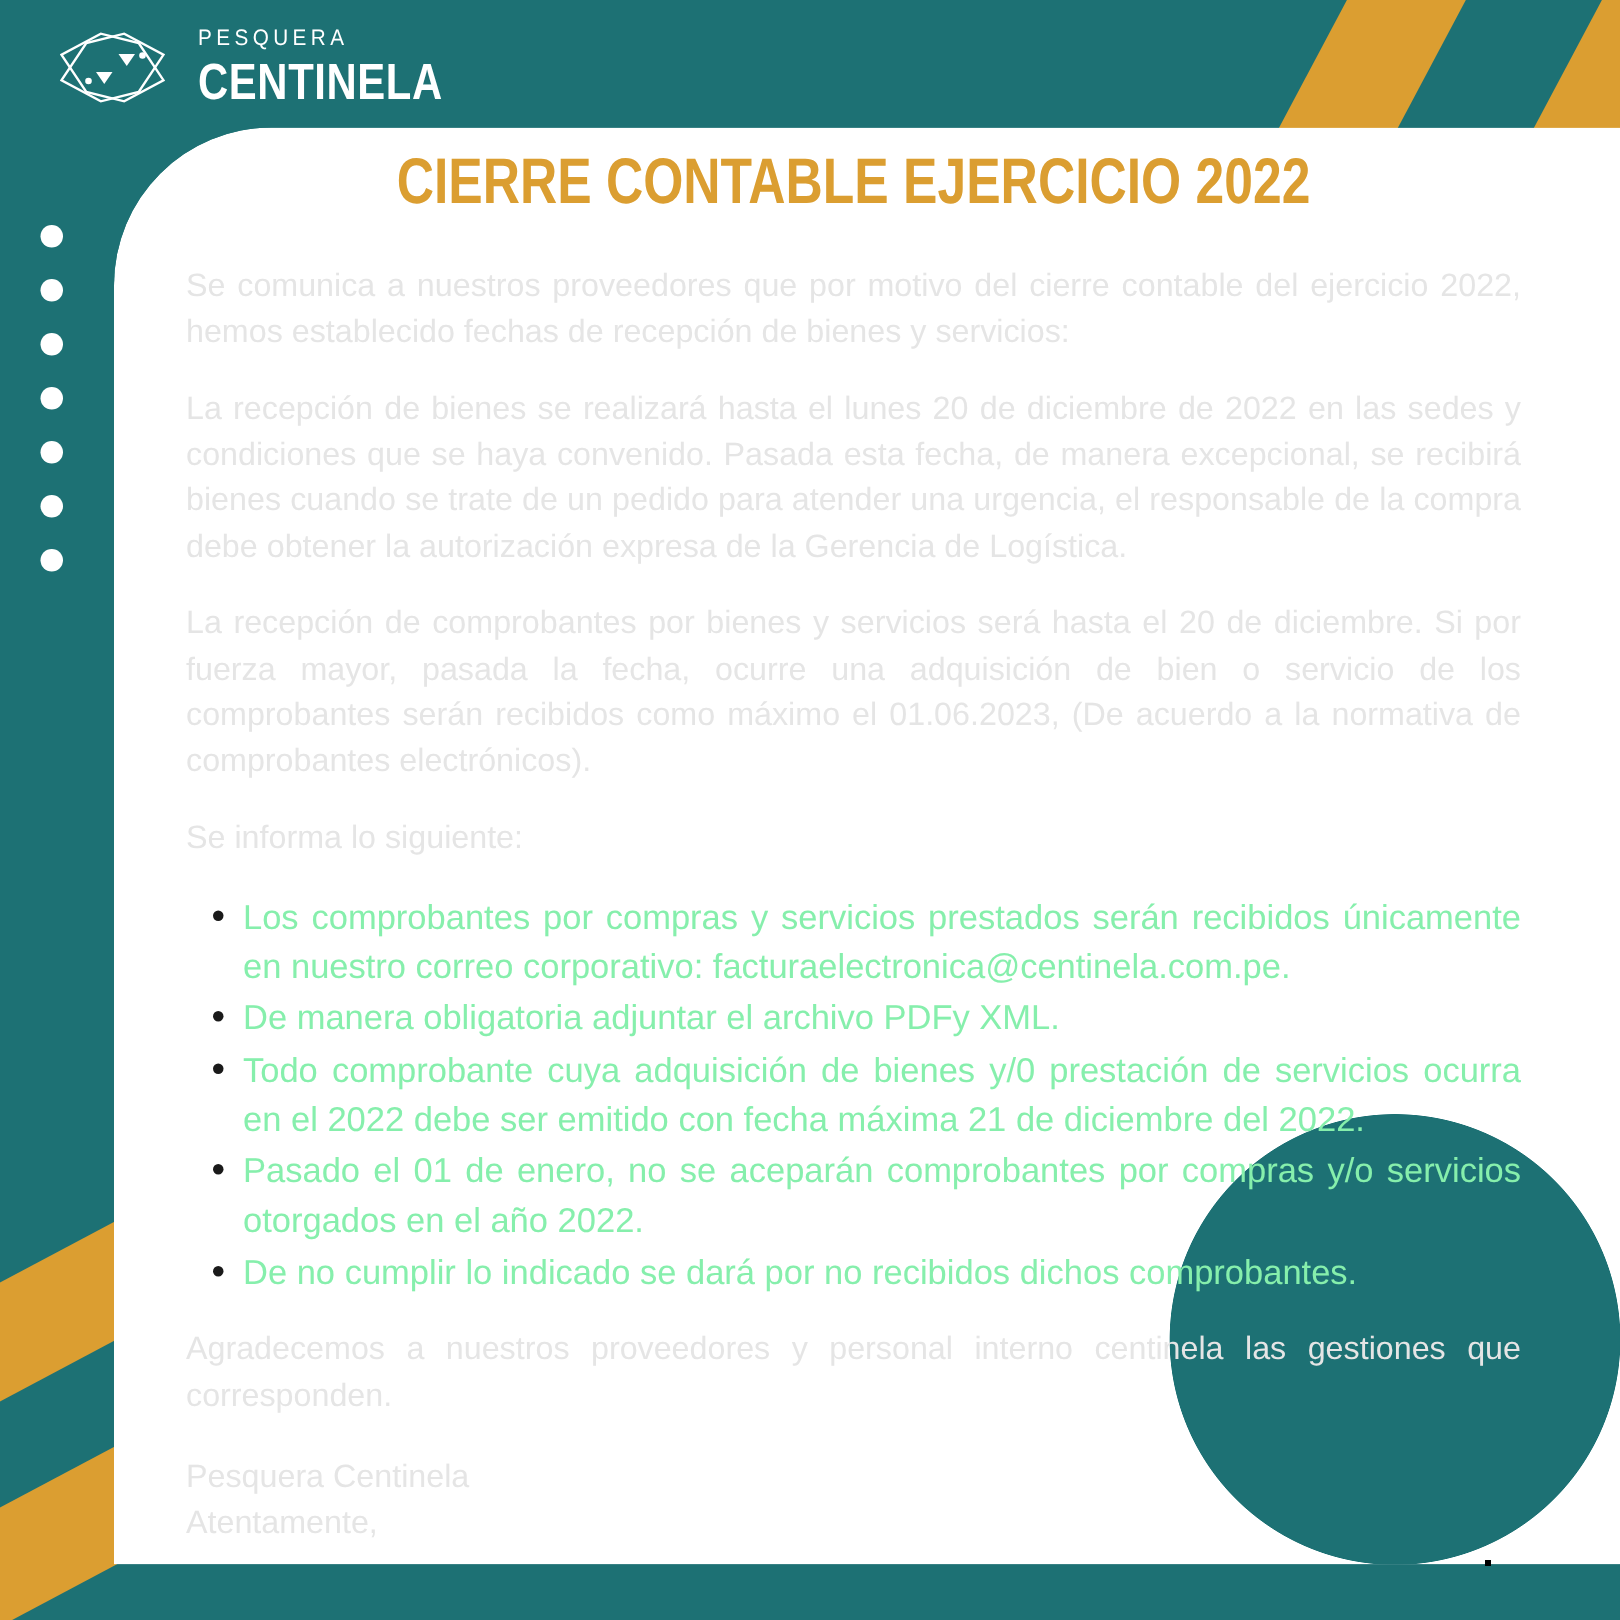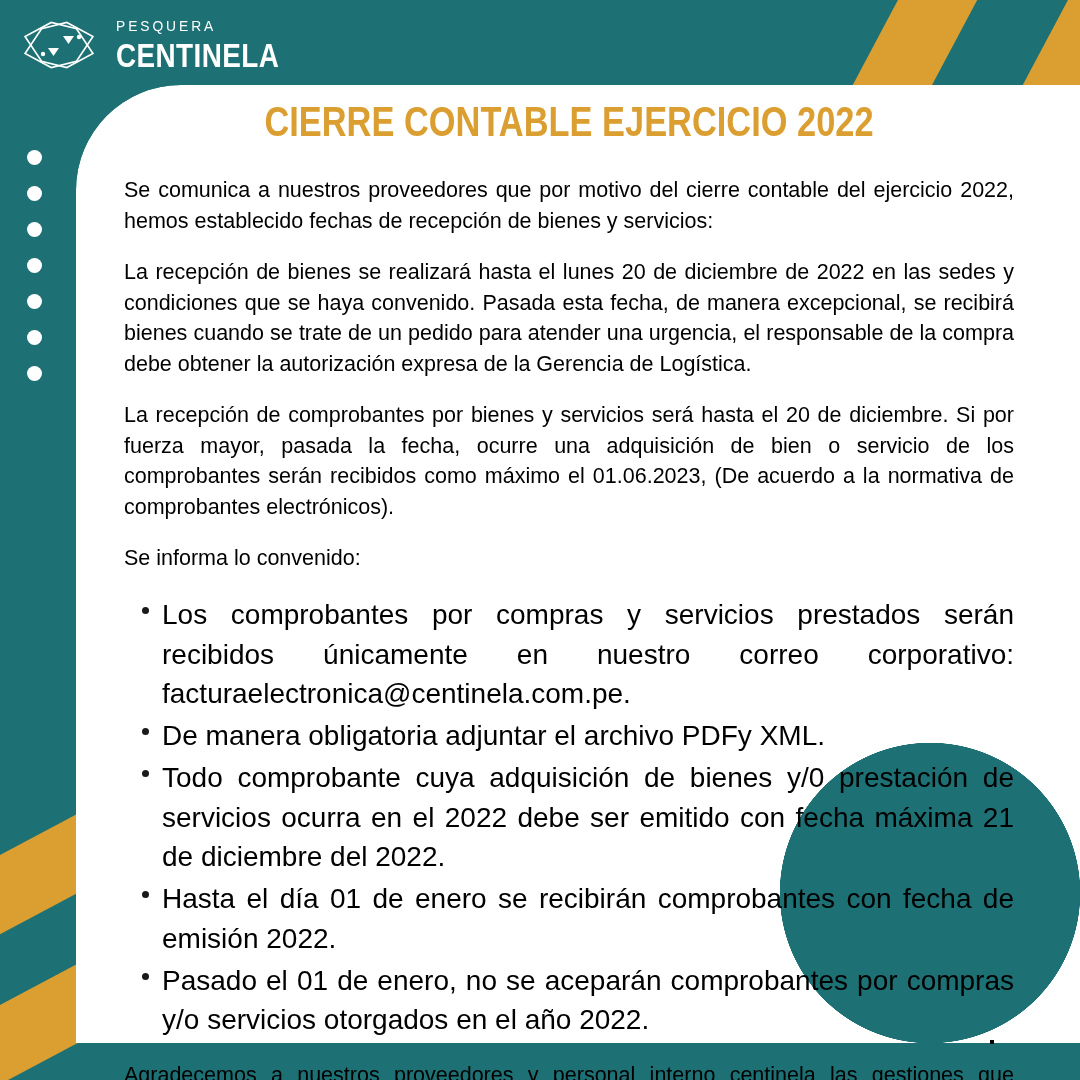--- a/index.html
+++ b/index.html
@@ -58,21 +58,21 @@
     height: 340px;
     top: 872px;
     left: -30px;
     transform: rotate(62deg);
   }
 
   
   .brand {
     position: absolute;
     top: 12px;
-    left: 20px;
+    left: 36px;
     display: flex;
     align-items: center;
     gap: 14px;
     z-index: 4;
   }
 
   .brand-mark { width: 82px; height: 66px; display: block; }
 
   .brand-text { display: flex; flex-direction: column; line-height: 1; }
 
@@ -154,40 +154,40 @@
     transform-origin: center center;
     white-space: nowrap;
     margin-bottom: 30px;
     line-height: 1.1;
   }
 
   .para {
     font-size: 21.5px;
     line-height: 1.42;
     text-align: justify;
-    color: #000000;
+    color: #e5e5e5;
     margin-bottom: 21px;
   }
 
   .para.last-tight { margin-bottom: 0; }
 
   .bullets {
     list-style: none;
     margin: 17px 0 20px 0;
     padding: 0;
   }
 
   .bullets li {
     position: relative;
-    font-size: 28px;
+    font-size: 23px;
     line-height: 1.42;
     text-align: justify;
     padding-left: 38px;
     margin-bottom: 2px;
-    color: #000000;
+    color: #86efac;
   }
 
   .bullets li::before {
     content: "";
     position: absolute;
     left: 18px;
     top: 12px;
     width: 7px;
     height: 7px;
     border-radius: 50%;
@@ -251,28 +251,28 @@
 <div class="card-inner"></div>
 
 <div class="content">
 
   <div class="doc-title">CIERRE CONTABLE EJERCICIO 2022</div>
 
   <p class="para">Se comunica a nuestros proveedores que por motivo del cierre contable del ejercicio 2022, hemos establecido fechas de recepción de bienes y servicios:</p>
   <p class="para">La recepción de bienes se realizará hasta el lunes 20 de diciembre de 2022 en las sedes y condiciones que se haya convenido. Pasada esta fecha, de manera excepcional, se recibirá bienes cuando se trate de un pedido para atender una urgencia, el responsable de la compra debe obtener la autorización expresa de la Gerencia de Logística.</p>
   <p class="para">La recepción de comprobantes por bienes y servicios será hasta el 20 de diciembre. Si por fuerza mayor, pasada la fecha, ocurre una adquisición de bien o servicio de los comprobantes serán recibidos como máximo el 01.06.2023, (De acuerdo a la normativa de comprobantes electrónicos).</p>
 
-  <p class="para">Se informa lo convenido:</p>
+  <p class="para">Se informa lo siguiente:</p>
 
   <ul class="bullets">
     <li>Los comprobantes por compras y servicios prestados serán recibidos únicamente en nuestro correo corporativo: facturaelectronica@centinela.com.pe.</li>
     <li>De manera obligatoria adjuntar el archivo PDFy XML.</li>
     <li>Todo comprobante cuya adquisición de bienes y/0 prestación de servicios ocurra en el 2022 debe ser emitido con fecha máxima 21 de diciembre del 2022.</li>
-    <li>Hasta el día 01 de enero se recibirán comprobantes con fecha de emisión 2022.</li>
     <li>Pasado el 01 de enero, no se aceparán comprobantes por compras y/o servicios otorgados en el año 2022.</li>
+    <li>De no cumplir lo indicado se dará por no recibidos dichos comprobantes.</li>
   </ul>
 
   <p class="para">Agradecemos a nuestros proveedores y personal interno centinela las gestiones que corresponden.</p>
 
   <div class="sign-block">
     <p class="para last-tight">Pesquera Centinela</p>
     <p class="para last-tight">Atentamente,</p>
   </div>
 
 </div>

